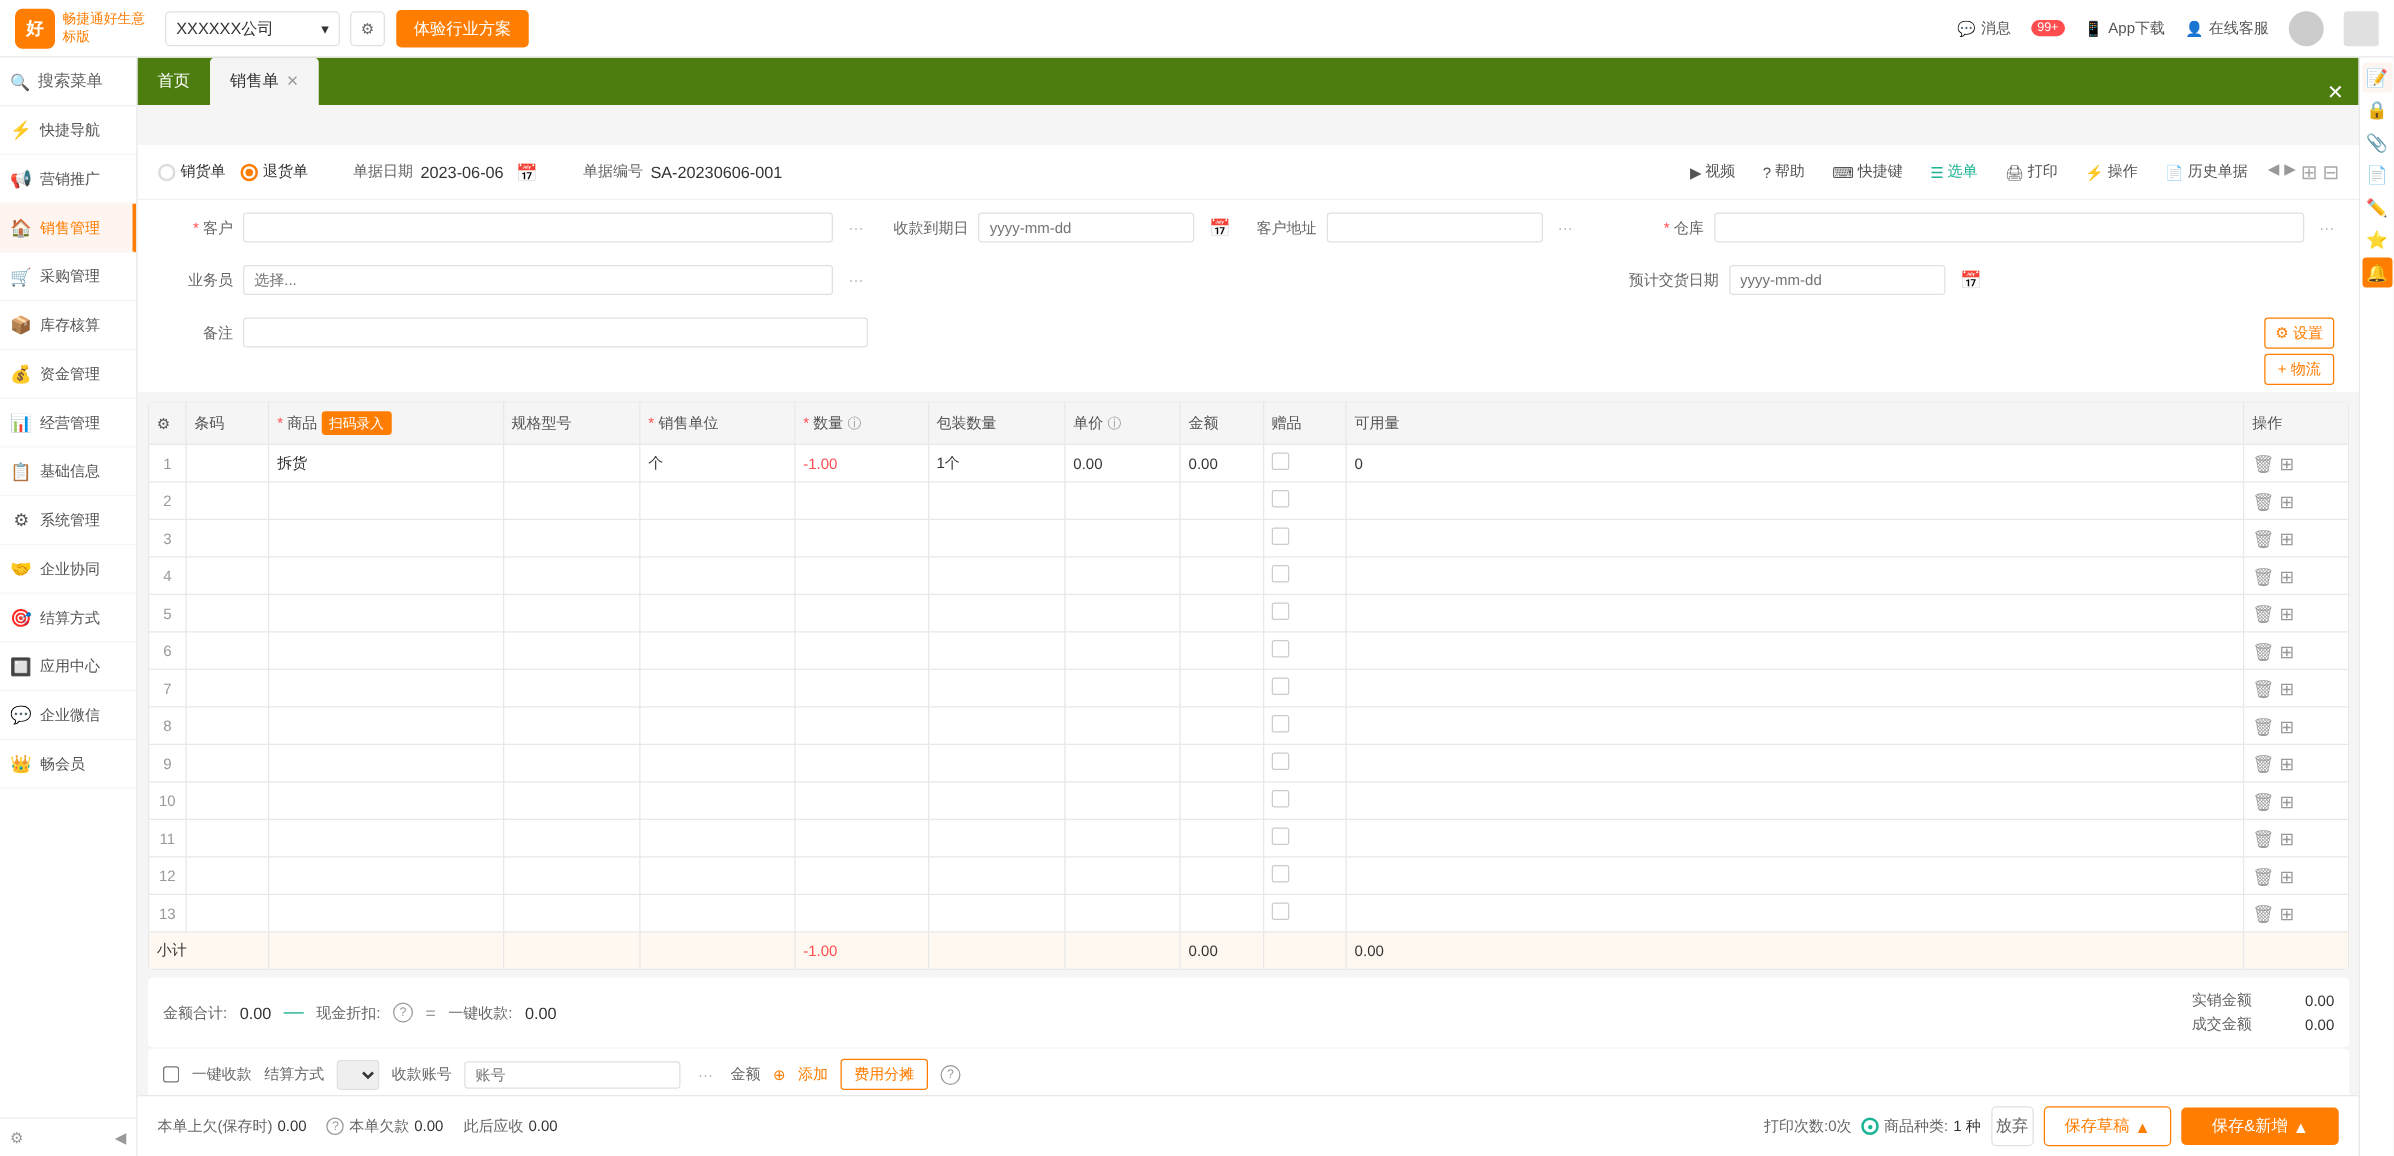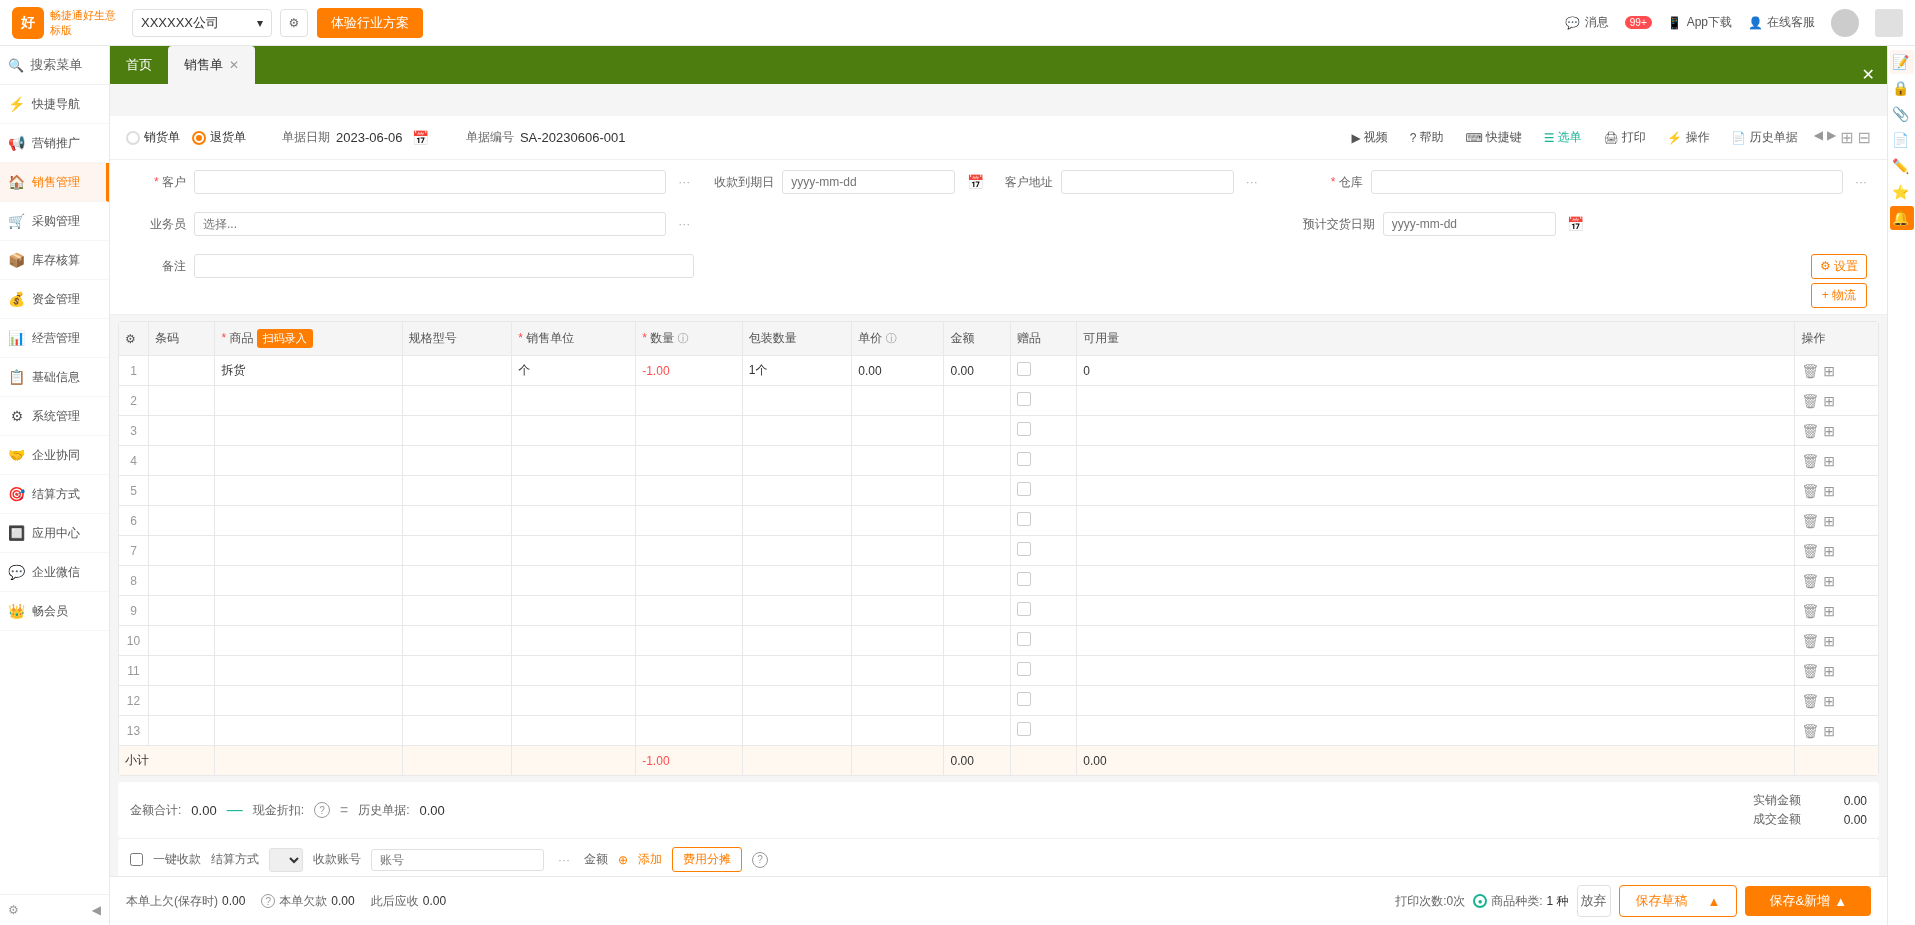--- a/index.html
+++ b/index.html
@@ -68,21 +68,21 @@
     .scan-btn { background: #ff7d00; color: white; border: none; border-radius: 3px; padding: 2px 6px; font-size: 11px; cursor: pointer; }
     .qty-red { color: #ff4d4f; }
     .subtotal-row td { background: #fff8f0; font-weight: 500; }
     .action-cell { display: flex; gap: 4px; align-items: center; }
     .icon-btn { cursor: pointer; color: #999; font-size: 14px; }
     .bottom-bar { background: white; padding: 8px 16px; display: flex; align-items: center; border-top: 1px solid #e8e8e8; gap: 16px; flex-shrink: 0; }
     .bottom-stat { display: flex; align-items: center; gap: 4px; font-size: 12px; color: #666; }
     .bottom-stat-value { color: #333; font-weight: 500; }
     .bottom-right { margin-left: auto; display: flex; align-items: center; gap: 8px; }
     .btn-abandon { border: 1px solid #e0e0e0; background: white; color: #666; padding: 6px 3px; border-radius: 4px; cursor: pointer; font-size: 13px; }
-    .btn-save-draft { border: 1px solid #ff7d00; background: white; color: #ff7d00; padding: 6px 16px; border-radius: 4px; cursor: pointer; font-size: 13px; display: flex; align-items: center; gap: 20px; }
+    .btn-save-draft { border: 1px solid #ff7d00; background: white; color: #ff7d00; padding: 6px 16px; border-radius: 4px; cursor: pointer; font-size: 13px; display: flex; align-items: center; gap: 4px; }
     .btn-save-new { background: #ff7d00; color: white; border: none; padding: 6px 24px; border-radius: 4px; cursor: pointer; font-size: 13px; display: flex; align-items: center; gap: 4px; }
 
     
     .right-sidebar { width: 28px; background: white; border-left: 1px solid #e8e8e8; display: flex; flex-direction: column; align-items: center; padding: 4px 0; gap: 2px; flex-shrink: 0; }
     .right-sidebar-icon { width: 24px; height: 24px; display: flex; align-items: center; justify-content: center; cursor: pointer; color: #999; font-size: 14px; border-radius: 3px; }
     .right-sidebar-icon.active { background: #fff5f0; color: #ff7d00; }
     .dash-icon { color: #1ab394; font-size: 16px; cursor: pointer; }
 
     
     .amount-summary { margin-left: auto; text-align: right; }
@@ -614,21 +614,21 @@
         </div>
 
         <div style="background:white;margin:0 8px;padding:10px 12px;border-radius:4px;border-bottom:1px solid #f0f0f0;">
           <div style="display:flex;align-items:center;gap:10px;">
             <span style="color:#666;font-size:12px;">金额合计:</span>
             <span style="color:#333;font-size:13px;">0.00</span>
             <span class="dash-icon">—</span>
             <span style="color:#666;font-size:12px;">现金折扣:</span>
             <span style="width:16px;height:16px;border-radius:50%;border:1px solid #999;display:inline-flex;align-items:center;justify-content:center;font-size:10px;color:#999;cursor:pointer;">?</span>
             <span style="color:#999;font-size:14px;">=</span>
-            <span style="color:#666;font-size:12px;">历史单据:</span>
+            <span style="color:#666;font-size:12px;">一键收款:</span>
             <span style="color:#333;font-size:13px;">0.00</span>
             <div class="amount-summary" style="margin-left:auto;text-align:right;">
               <div style="display:flex;align-items:center;gap:16px;font-size:12px;">
                 <span style="color:#666;">实销金额</span>
                 <span style="color:#333;min-width:50px;text-align:right;">0.00</span>
               </div>
               <div style="display:flex;align-items:center;gap:16px;font-size:12px;margin-top:2px;">
                 <span style="color:#666;">成交金额</span>
                 <span style="color:#333;min-width:50px;text-align:right;">0.00</span>
               </div>

